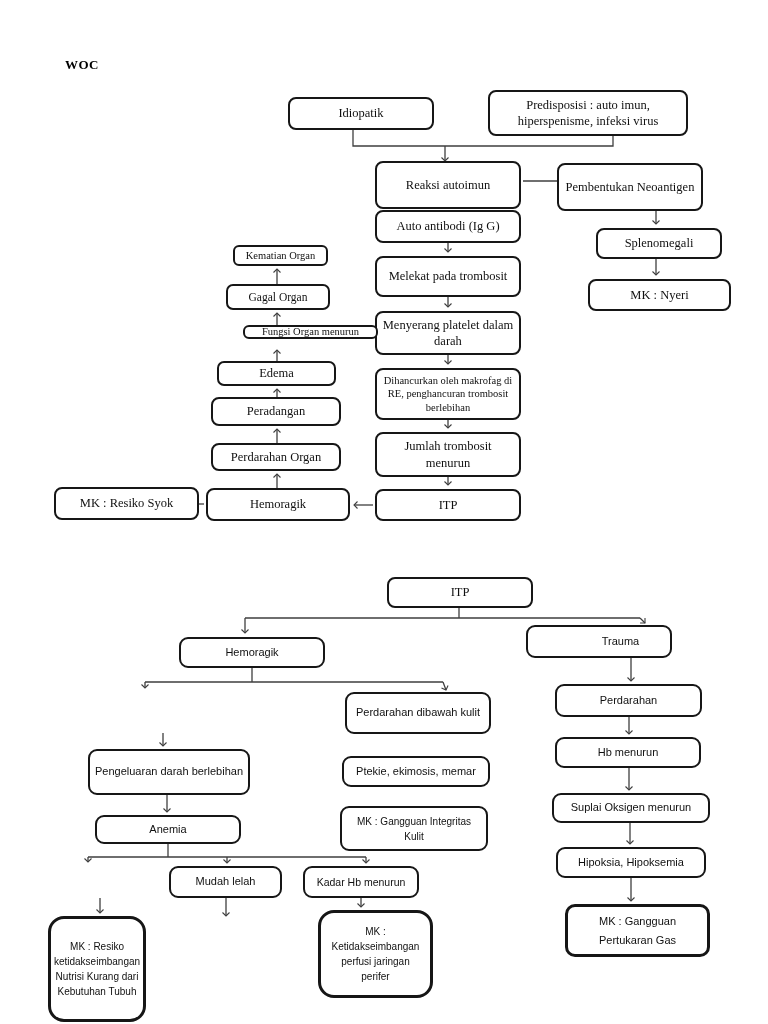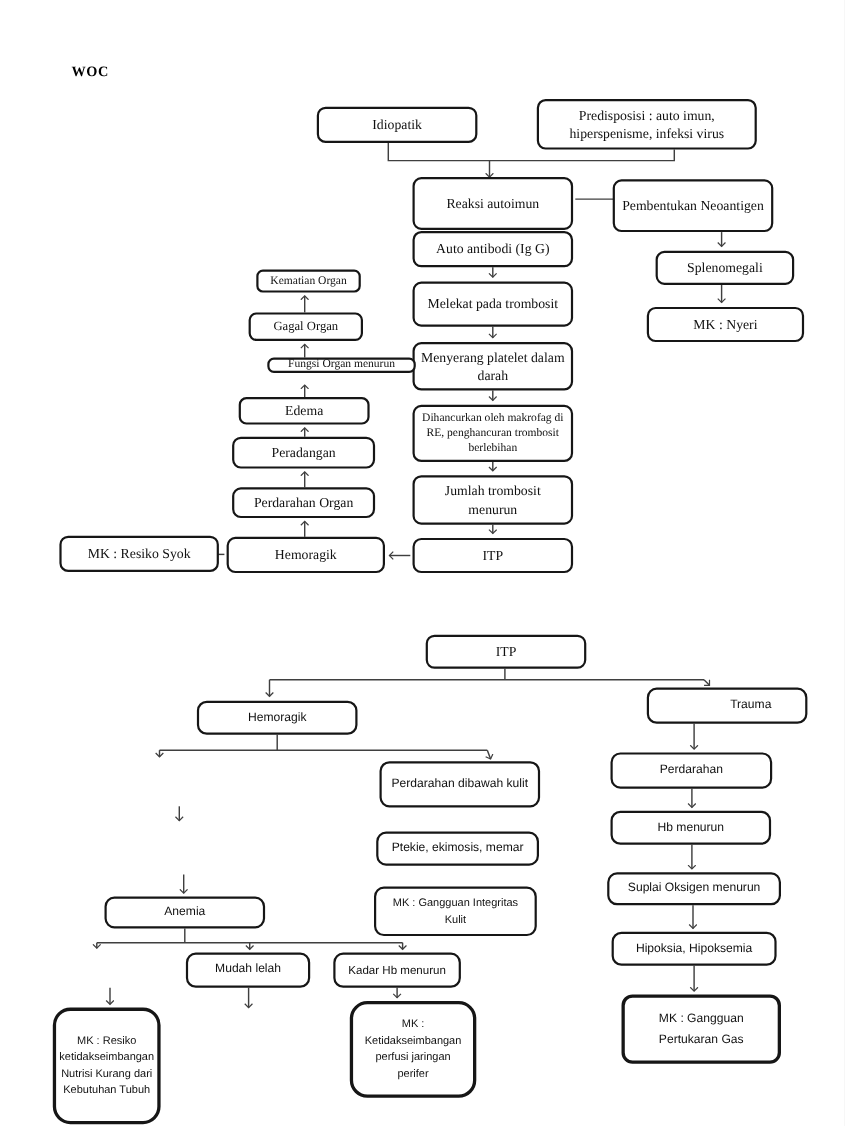--- a/index.html
+++ b/index.html
@@ -91,28 +91,29 @@
   <div class="node serif" style="left:226px;top:284px;width:104px;height:26px;font-size:11.5px;border-radius:7px;">Gagal Organ</div>
   <div class="node serif" style="left:207px;top:325px;width:135px;height:14px;font-size:10.5px;border-radius:6px;margin-left:36px;">Fungsi Organ menurun</div>
   <div class="node serif" style="left:217px;top:361px;width:119px;height:25px;border-radius:7px;">Edema</div>
   <div class="node serif" style="left:211px;top:397px;width:130px;height:29px;">Peradangan</div>
   <div class="node serif" style="left:211px;top:443px;width:130px;height:28px;">Perdarahan Organ</div>
   <div class="node serif" style="left:206px;top:488px;width:144px;height:33px;">Hemoragik</div>
   <div class="node serif" style="left:54px;top:487px;width:145px;height:33px;">MK : Resiko Syok</div>
 
   <div class="node serif" style="left:387px;top:577px;width:146px;height:31px;border-width:2.5px;">ITP</div>
   <div class="node sans" style="left:179px;top:637px;width:146px;height:31px;">Hemoragik</div>
-  <div class="node sans" style="left:588px;top:625px;width:146px;height:33px;padding-left:48px;">Trauma</div>
+  <div class="node sans" style="left:526px;top:625px;width:146px;height:33px;padding-left:48px;">Trauma</div>
   <div class="node sans" style="left:345px;top:692px;width:146px;height:42px;">Perdarahan dibawah kulit</div>
   <div class="node sans" style="left:555px;top:684px;width:147px;height:33px;">Perdarahan</div>
+  <div class="node sans" style="left:88px;top:749px;width:162px;height:46px;">Pengeluaran darah berlebihan</div>
   <div class="node sans" style="left:342px;top:756px;width:148px;height:31px;">Ptekie, ekimosis, memar</div>
   <div class="node sans" style="left:555px;top:737px;width:146px;height:31px;">Hb menurun</div>
   <div class="node sans" style="left:95px;top:815px;width:146px;height:29px;">Anemia</div>
   <div class="node sans" style="left:340px;top:806px;width:148px;height:45px;font-size:10px;line-height:1.5;">MK : Gangguan Integritas Kulit</div>
   <div class="node sans" style="left:552px;top:793px;width:158px;height:30px;">Suplai Oksigen menurun</div>
   <div class="node sans" style="left:169px;top:866px;width:113px;height:32px;">Mudah lelah</div>
   <div class="node sans" style="left:303px;top:866px;width:116px;height:32px;font-size:10.5px;">Kadar Hb menurun</div>
   <div class="node sans" style="left:556px;top:847px;width:150px;height:31px;">Hipoksia, Hipoksemia</div>
   <div class="node sans mkbig" style="left:48px;top:916px;width:98px;height:106px;">MK : Resiko ketidakseimbangan Nutrisi Kurang dari Kebutuhan Tubuh</div>
   <div class="node sans mkbig" style="left:318px;top:910px;width:115px;height:88px;">MK : Ketidakseimbangan perfusi jaringan perifer</div>
-  <div class="node sans mkbig" style="left:565px;top:904px;width:145px;height:63px;border-radius:10px;font-size:11px;line-height:1.7;">MK : Gangguan Pertukaran Gas</div>
+  <div class="node sans mkbig" style="left:565px;top:904px;width:145px;height:53px;border-radius:10px;font-size:11px;line-height:1.7;">MK : Gangguan Pertukaran Gas</div>
 
 </div>
 
 </body></html>

